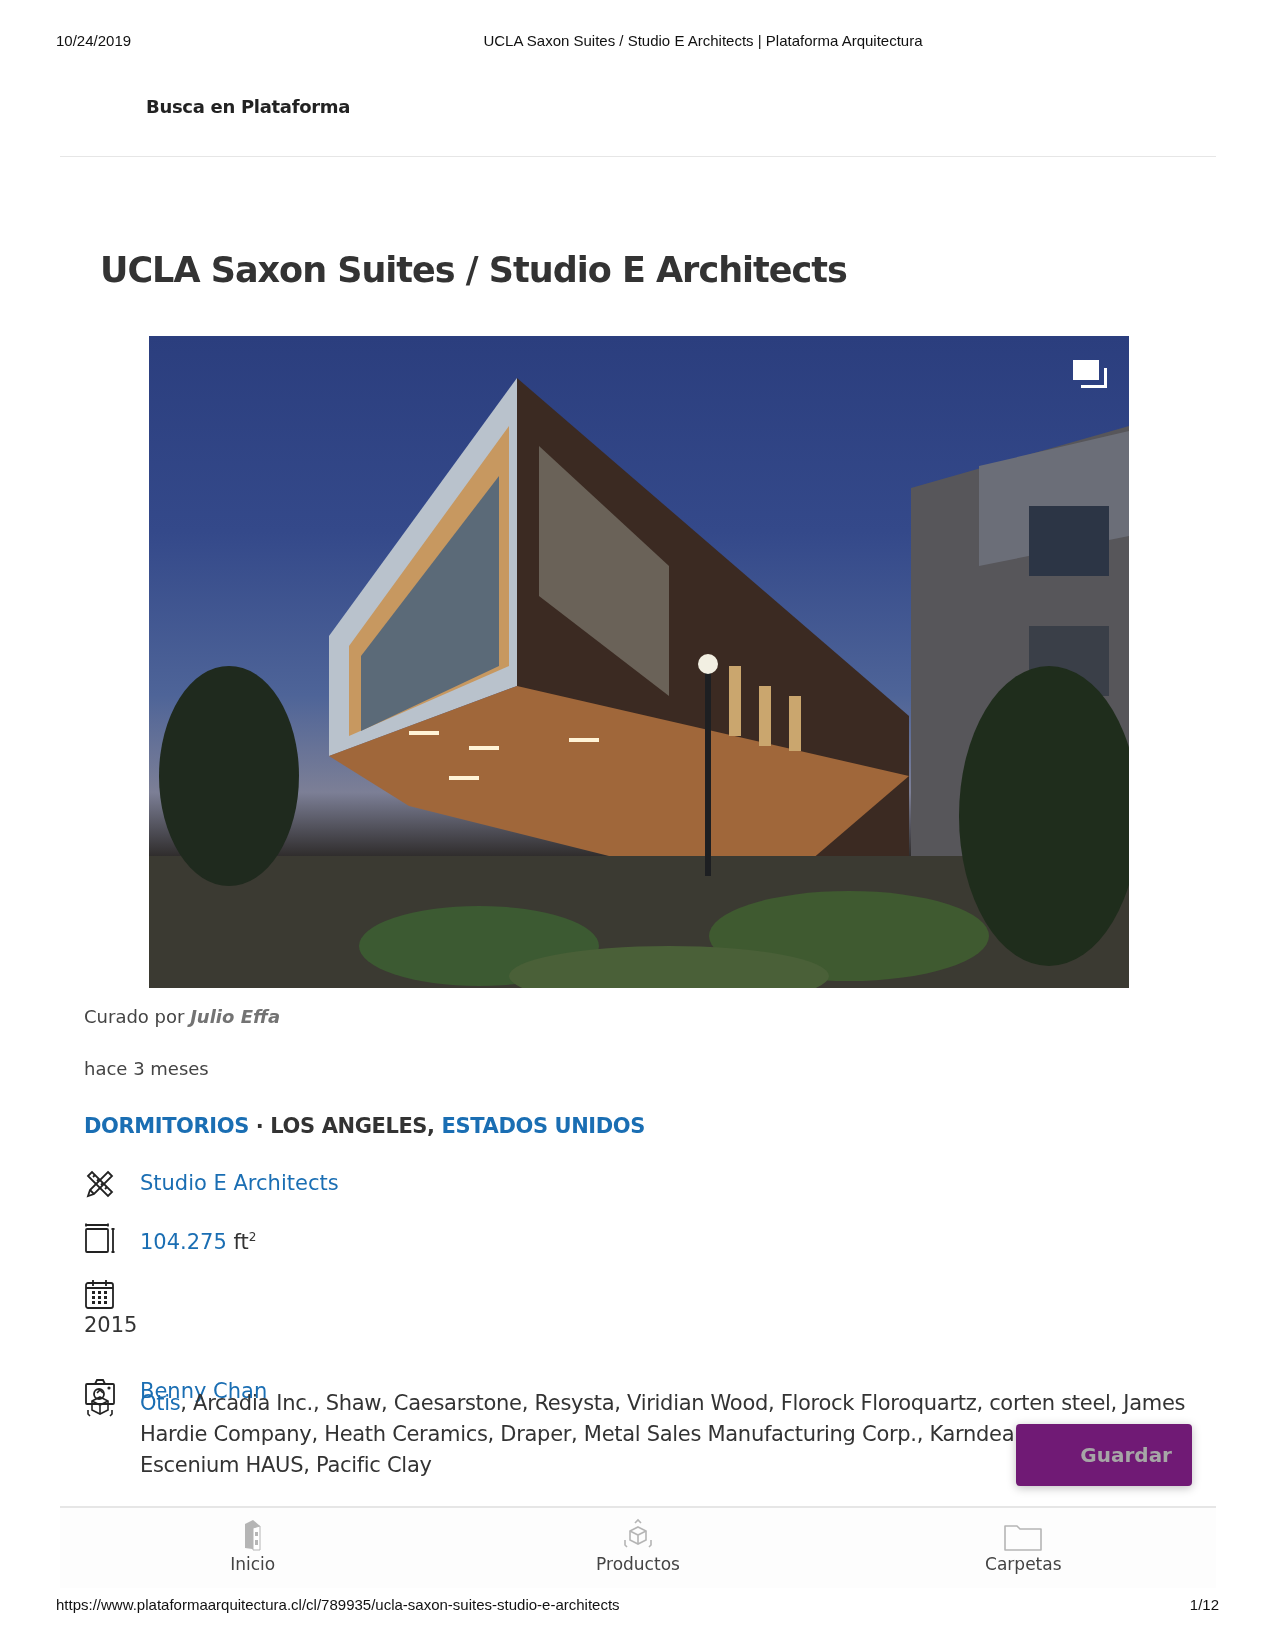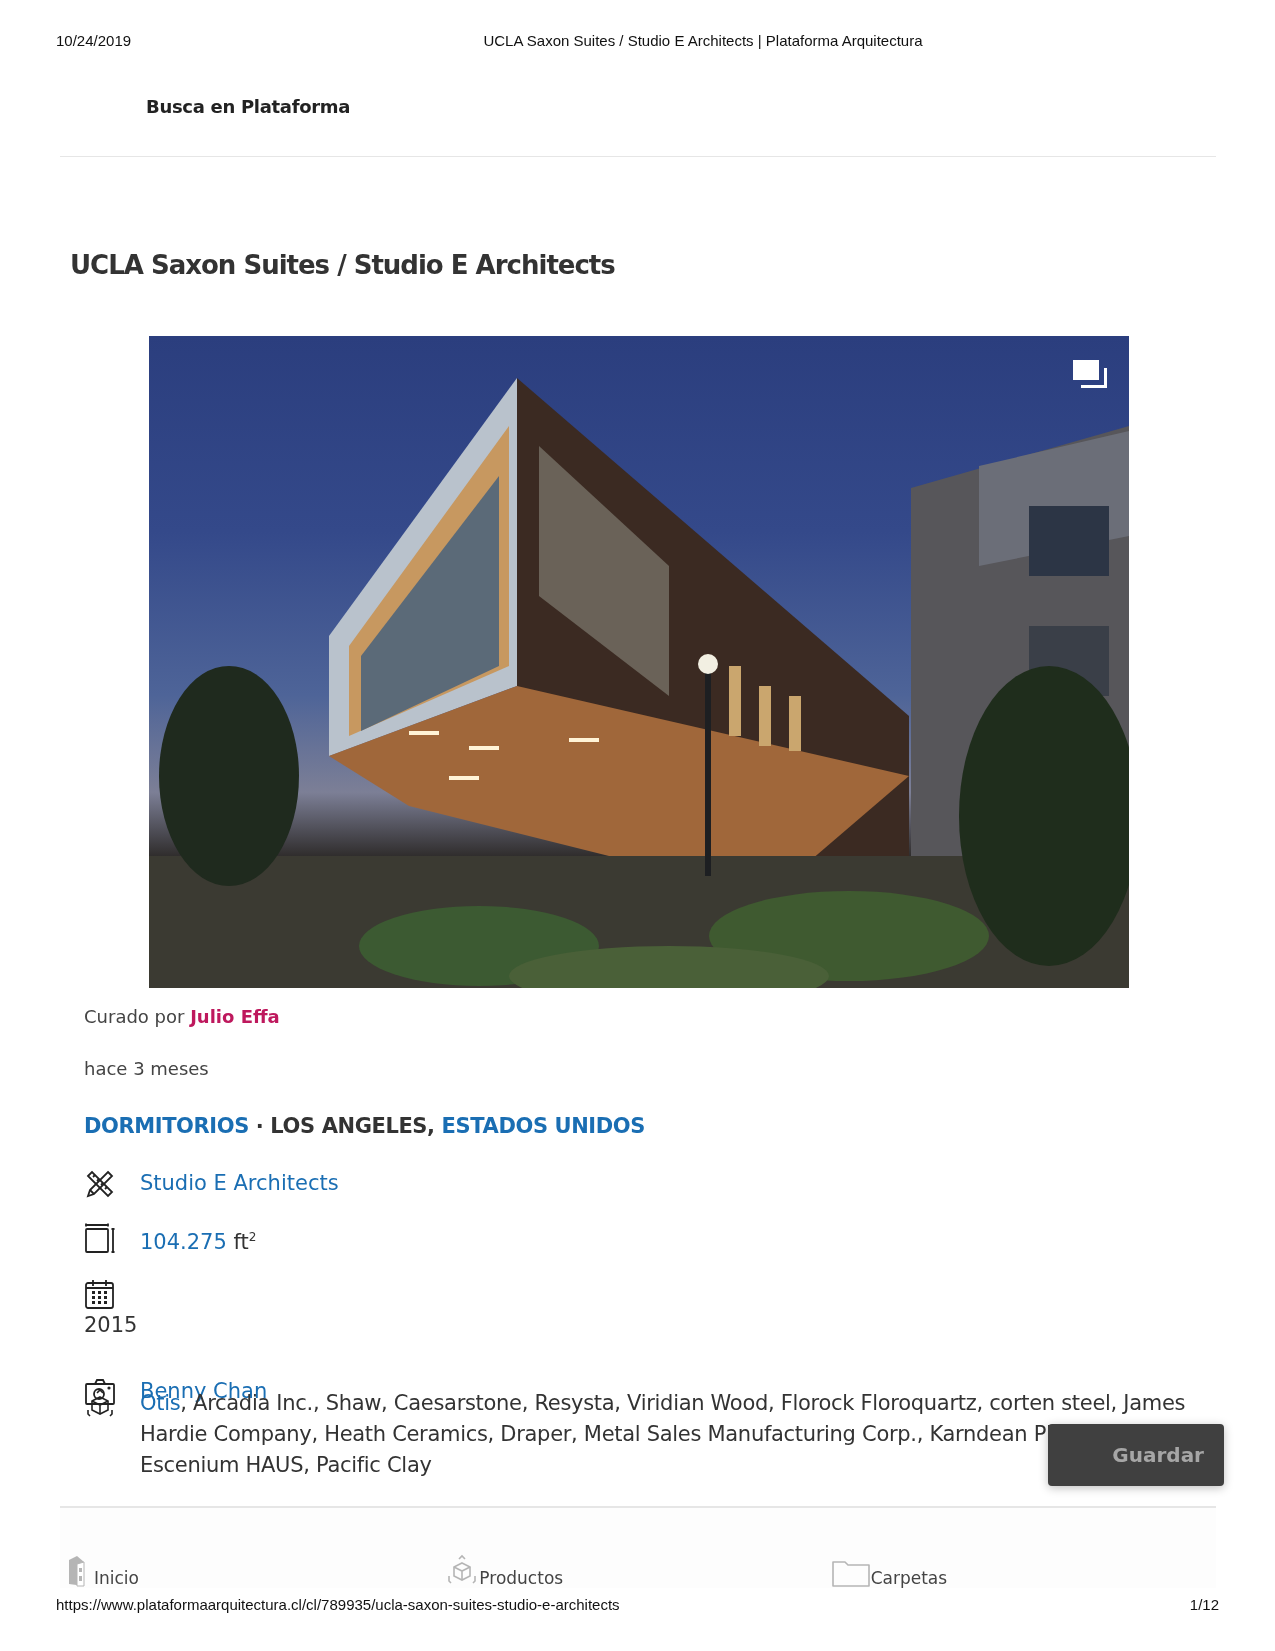--- a/index.html
+++ b/index.html
@@ -6,55 +6,55 @@
     html, body { width: 1275px; height: 1651px; background: #ffffff; overflow: hidden; }
     body { position: relative; font-family: "DejaVu Sans", sans-serif; color: #333; }
 
     .print-header { position: absolute; top: 32px; left: 0; width: 1275px; font-family: "Liberation Sans", sans-serif; font-size: 15px; color: #111; }
     .print-header .date { position: absolute; left: 56px; }
     .print-header .doc-title { position: absolute; left: 0; width: 1406px; text-align: center; }
 
     .search-label { position: absolute; top: 96px; left: 146px; font-family: "DejaVu Sans", sans-serif; font-size: 18px; font-weight: bold; color: #222; letter-spacing: -0.3px; }
     .top-divider { position: absolute; top: 156px; left: 60px; width: 1156px; height: 1px; background: #e6e6e6; }
 
-    .page-title { position: absolute; top: 250px; left: 70px; font-family: "DejaVu Sans", sans-serif; font-size: 26px; font-weight: bold; color: #333; letter-spacing: -1px; }
+    .page-title { position: absolute; top: 250px; left: 100px; font-family: "DejaVu Sans", sans-serif; font-size: 35px; font-weight: bold; color: #333; letter-spacing: -1px; }
 
     .hero { position: absolute; top: 336px; left: 149px; width: 980px; height: 652px; overflow: hidden;
       background: linear-gradient(180deg, #2b3e7e 0%, #34498a 30%, #4e6498 55%, #7c7f96 70%, #2e2b2a 80%, #1d201b 100%); }
     .hero .gallery-icon { position: absolute; top: 24px; right: 22px; width: 34px; height: 28px; }
     .hero .gallery-icon .b1 { position: absolute; left: 0; top: 0; width: 26px; height: 20px; background: #fff; }
     .hero .gallery-icon .b2 { position: absolute; left: 8px; top: 8px; width: 26px; height: 20px; border-right: 3px solid #fff; border-bottom: 3px solid #fff; }
     .hero svg { position: absolute; left: 0; top: 0; }
 
     .meta { position: absolute; left: 84px; font-family: "DejaVu Sans", sans-serif; font-size: 18px; color: #444; }
     .curator { top: 1006px; }
-    .curator b { color: #be185d; }
+    .curator b { color: #737373; font-style: italic; }
     .date-ago { top: 1058px; }
 
     .tags { position: absolute; top: 1114px; left: 84px; font-family: "DejaVu Sans", sans-serif; font-size: 21px; font-weight: bold; color: #333; letter-spacing: -0.4px; }
     .link { color: #1a6eb3; }
 
     .spec-row { position: absolute; left: 84px; display: flex; align-items: flex-start; font-family: "DejaVu Sans", sans-serif; font-size: 21px; color: #333; }
     .spec-row .icon { width: 32px; height: 32px; margin-right: 24px; flex-shrink: 0; }
     .spec-row .text { line-height: 31px; }
     .spec-row sup { font-size: 12px; }
     .row-architect { top: 1168px; }
     .row-area { top: 1222px; }
     .row-year { top: 1278px; flex-direction: column; }
     .row-photographer { top: 1333px; margin-top: 43px; }
     .row-products { top: 1388px; width: 1110px; }
     .row-products .text { width: 1050px; letter-spacing: -0.3px; }
 
-    .save-button { position: absolute; top: 1424px; left: 1016px; width: 176px; height: 62px; background: #404040; border-radius: 4px;
+    .save-button { position: absolute; top: 1424px; left: 1016px; width: 176px; height: 62px; background: #701a75; border-radius: 4px;
       box-shadow: 0 2px 10px rgba(0,0,0,0.25); font-family: "DejaVu Sans", sans-serif; font-size: 20px; font-weight: bold; color: #a6a6a6;
-      display: flex; align-items: center; justify-content: flex-end; padding-right: 20px; margin-left: 32px; }
+      display: flex; align-items: center; justify-content: flex-end; padding-right: 20px; }
 
     .bottom-divider { position: absolute; top: 1506px; left: 60px; width: 1156px; height: 2px; background: #e6e6e6; }
     .bottom-nav { position: absolute; top: 1508px; left: 60px; width: 1156px; height: 80px; background: #fdfdfd; display: flex; }
-    .nav-item { flex: 1; display: flex; flex-direction: row; align-items: flex-end; padding-top: 10px; }
+    .nav-item { flex: 1; display: flex; flex-direction: column; align-items: center; padding-top: 10px; }
     .nav-item .icon { width: 34px; height: 34px; }
     .nav-item .label { font-family: "DejaVu Sans", sans-serif; font-size: 17px; color: #444; margin-top: 2px; }
 
     .print-footer { position: absolute; top: 1596px; left: 0; width: 1275px; font-family: "Liberation Sans", sans-serif; font-size: 15px; color: #111; }
     .print-footer .url { position: absolute; left: 56px; }
     .print-footer .page { position: absolute; right: 56px; }
   </style>
 </head>
 <body>
 

